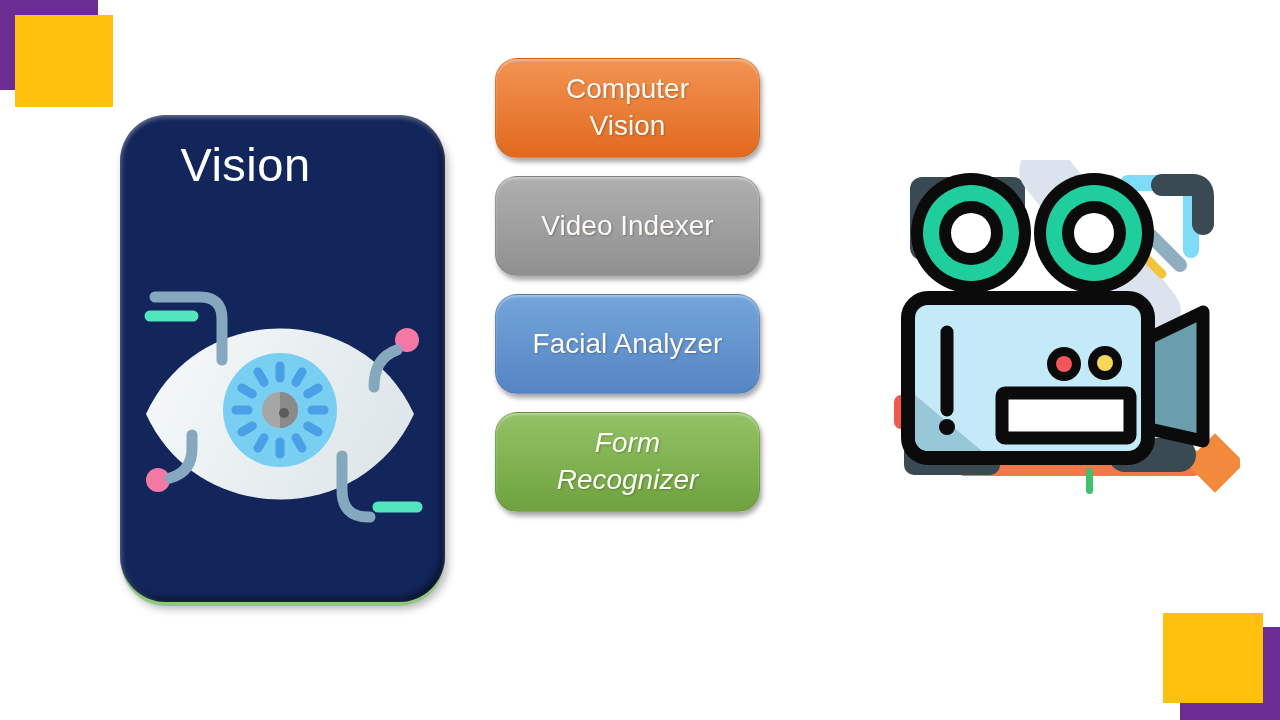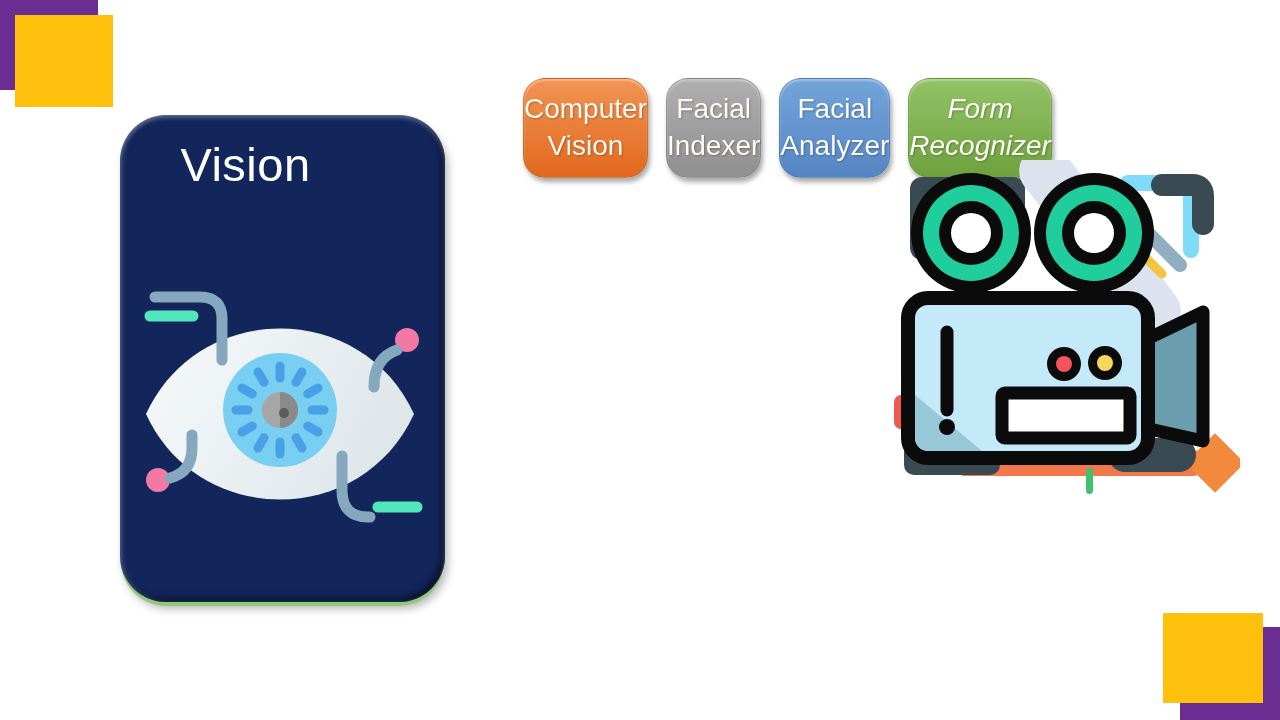--- a/index.html
+++ b/index.html
@@ -28,21 +28,21 @@
       inset -4px -4px 6px rgba(0,0,0,0.5);
   }
   .vision-title{
     margin:0;padding:24px 74px 0 0;text-align:center;
     color:var(--card-title,#fff);font-size:47px;font-weight:400;
     letter-spacing:0.5px;line-height:1.1;
   }
   .eye-svg{position:absolute;left:20px;top:173px;}
 
   
-  .services{position:absolute;left:523px;top:58px;width:265px;display:flex;flex-direction:row;gap:18px;z-index:3;margin-top:20px;}
+  .services{position:absolute;left:495px;top:58px;width:265px;display:flex;flex-direction:column;gap:18px;z-index:3;}
   .service-btn{
     width:265px;height:100px;border-radius:22px;
     display:flex;align-items:center;justify-content:center;text-align:center;
     color:#FDFAF4;font-size:28px;line-height:1.32;white-space:pre-line;
     text-shadow:1px 1px 2px rgba(0,0,0,0.25);
     border:1px solid rgba(0,0,0,0.10);
     box-shadow:2px 4px 5px rgba(0,0,0,0.35), inset 0 2px 2px rgba(255,255,255,0.35);
     cursor:pointer;box-sizing:border-box;
   }
 
@@ -131,21 +131,21 @@
       <circle class="e-pink" cx="18" cy="192" r="12"></circle>
       <path class="e-steel" d="M 30,190 Q 52,184 52,160 V 147"></path>
       <path class="e-steel" d="M 202,168 V 202 Q 202,229 228,229 H 230"></path>
       <path class="e-mint" d="M 238,219 H 277"></path>
     </svg>
   </div>
 
   <div class="services">
     <div class="service-btn" style="background: linear-gradient(rgb(242, 148, 83), rgb(226, 105, 30));">Computer
 Vision</div>
-    <div class="service-btn" style="background: linear-gradient(rgb(175, 175, 175), rgb(144, 144, 144));">Facial Indexer</div>
+    <div class="service-btn" style="background: linear-gradient(rgb(175, 175, 175), rgb(144, 144, 144));">Video Indexer</div>
     <div class="service-btn" style="background: linear-gradient(rgb(115, 165, 218), rgb(85, 133, 196));">Facial Analyzer</div>
     <div class="service-btn" style="background: linear-gradient(rgb(147, 194, 102), rgb(110, 162, 62)); font-style: italic;">Form
 Recognizer</div>
   </div>
 
   <svg class="camera-svg" width="350" height="345" viewBox="0 0 350 345">
     <defs>
       <clipPath id="bodyClip">
           <rect x="25" y="145" width="226" height="146" rx="14"></rect>
         </clipPath>

